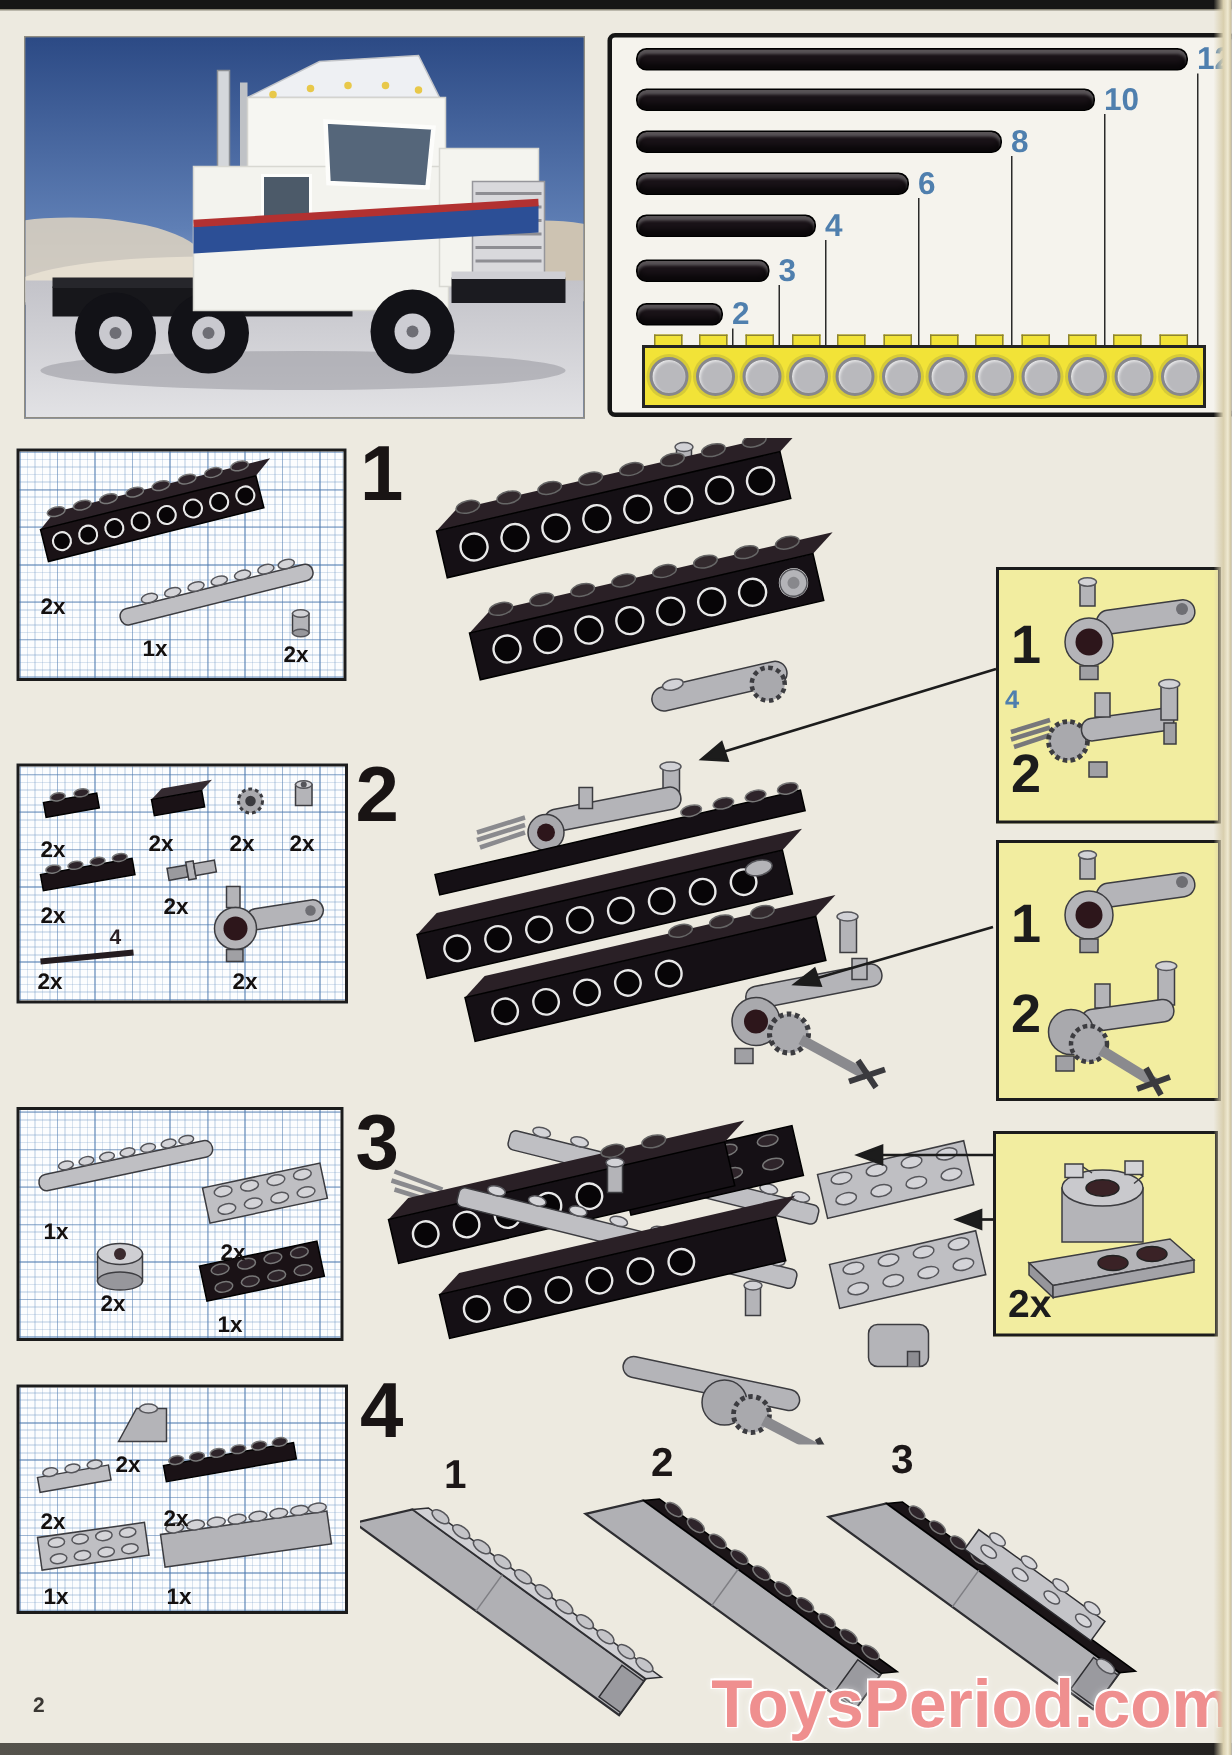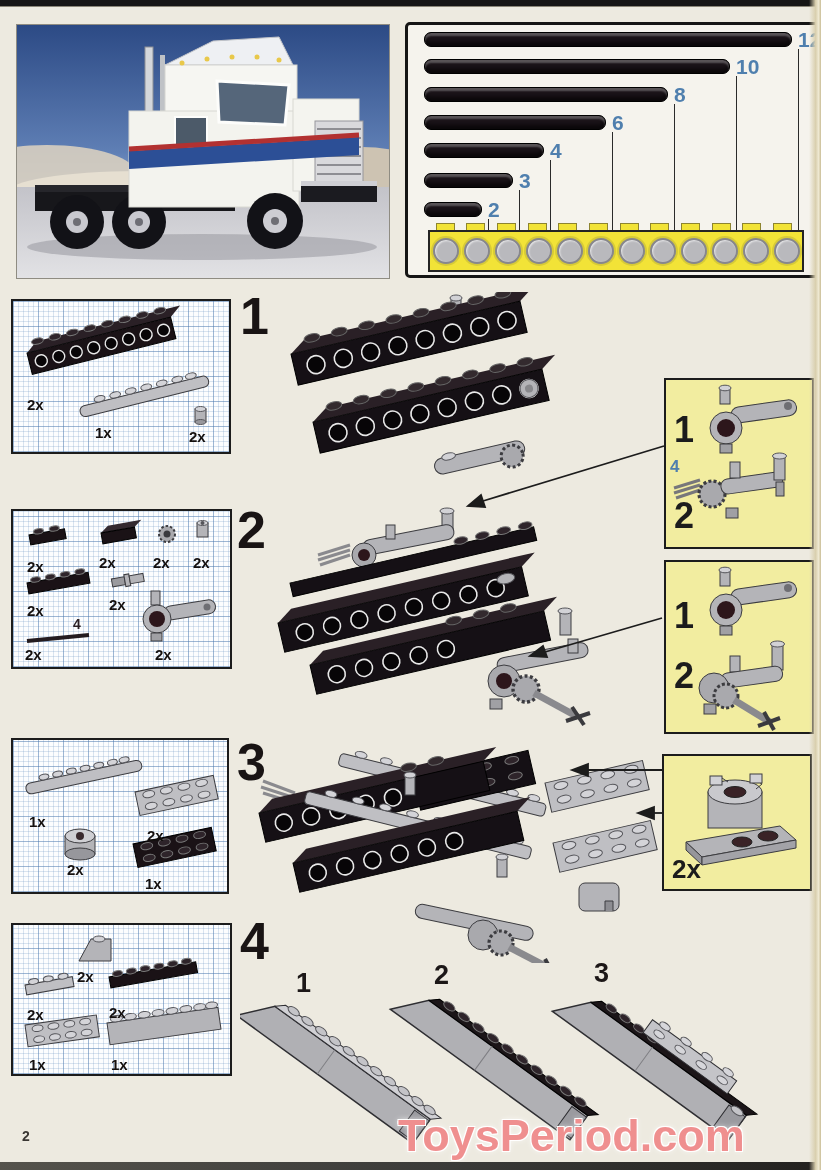--- a/index.html
+++ b/index.html
@@ -50,21 +50,21 @@
   .co-num{position:absolute;font-weight:700;font-size:36px;color:#1c1c1c;line-height:1;}
   .co-axle{position:absolute;font-weight:700;font-size:17px;color:#4f7fae;line-height:1;}
   
   .step-num{position:absolute;font-weight:700;font-size:52px;color:#191414;line-height:1;
      letter-spacing:-2px;}
   #n1{left:240px;top:290px;} #n2{left:237px;top:504px;}
   #n3{left:237px;top:736px;} #n4{left:240px;top:915px;}
   .sub-num{position:absolute;font-weight:700;font-size:27px;color:#1c1717;line-height:1;}
   #sub1{left:296px;top:970px;} #sub2{left:434px;top:962px;} #sub3{left:594px;top:960px;}
   
-  #watermark{left:398px;top:1110px;width:423px;font-weight:700;font-size:45px;
+  #watermark{left:398px;top:1110px;width:423px;text-align:right;font-weight:700;font-size:45px;
      letter-spacing:0px;color:rgba(238,134,134,.92);
      text-shadow:1px 1px 0 #fff,-1px -1px 0 #fff,1px -1px 0 #fff,-1px 1px 0 #fff,0 0 6px rgba(255,255,255,.8);}
   #pagenum{left:22px;top:1128px;font-weight:700;font-size:14px;color:#3a3733;}
   svg{display:block;}
 </style>
 </head>
 <body>
 
 <div id="page">
 

